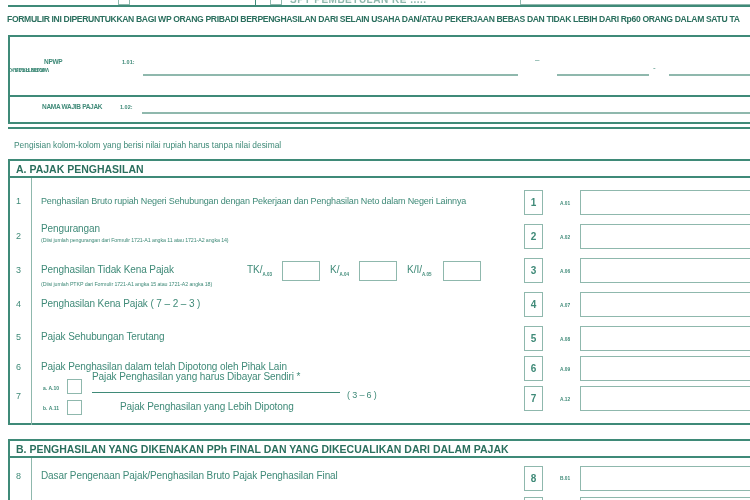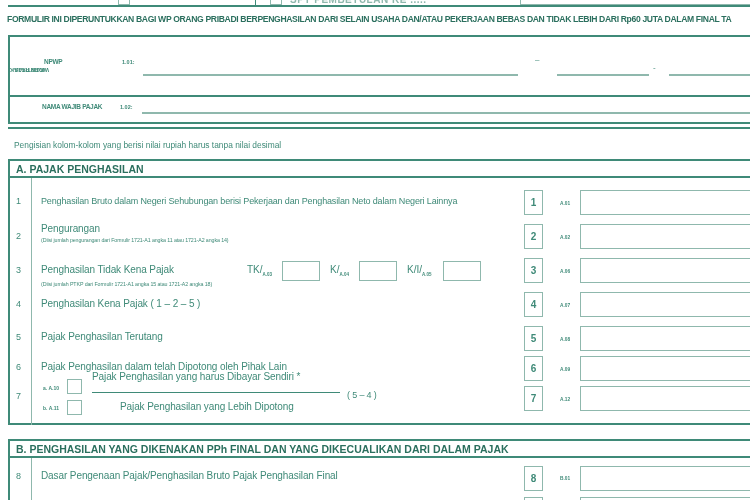--- a/index.html
+++ b/index.html
@@ -56,21 +56,21 @@
 
 <div class="abs top-strip">
   <div class="top-box1"></div>
   <div class="top-sep"></div>
   <div class="top-box2"></div>
   <div class="top-frag"><span>SPT PEMBETULAN KE</span> <span>.....</span></div>
   <div class="top-right-box"></div>
   <div class="top-line"></div>
 </div>
 
-<div class="abs form-notice">FORMULIR INI DIPERUNTUKKAN BAGI WP ORANG PRIBADI BERPENGHASILAN DARI SELAIN USAHA DAN/ATAU PEKERJAAN BEBAS DAN TIDAK LEBIH DARI Rp60 JUTA DALAM FINAL TA</div>
+<div class="abs form-notice">FORMULIR INI DIPERUNTUKKAN BAGI WP ORANG PRIBADI BERPENGHASILAN DARI SELAIN USAHA DAN/ATAU PEKERJAAN BEBAS DAN TIDAK LEBIH DARI Rp60 ORANG DALAM SATU TA</div>
 
 <div class="abs identity-box">
   <div class="identity-side">
     <span><span>IDENTITAS</span><br><span>WAJIB PAJAK</span></span>
   </div>
   <div class="id-label" style="left:34px; top:21px;">NPWP</div>
   <div class="id-code" style="left:112px; top:22px;"><span>1.01</span>:</div>
   <div class="id-line" style="left:133px; top:37px; width:375px;"></div>
   <div class="id-dash" style="left:525px; top:18px;">–</div>
   <div class="id-line" style="left:547px; top:37px; width:92px;"></div>
@@ -85,21 +85,21 @@
 <div class="abs" style="left:8px; top:95px; width:742px; height:29px; border:2px solid var(--g); border-top:none; border-right:none;"></div>
 
 <div class="abs double-line"></div>
 <div class="abs instruction">Pengisian kolom-kolom yang berisi nilai rupiah harus tanpa nilai desimal</div>
 
 <div class="abs section" style="left:8px; top:159px; width:742px; height:266px;">
   <div class="section-header">A.   PAJAK PENGHASILAN</div>
   <div class="num-col" style="top:17px; height:247px;"></div>
 
   <div class="row-num" style="top:35px;">1</div>
-  <div class="row-label" style="top:35px;">Penghasilan Bruto dalam Negeri Sehubungan berisi Pekerjaan dan Penghasilan Neto dalam Negeri Lainnya</div>
+  <div class="row-label" style="top:35px;">Penghasilan Bruto rupiah Negeri Sehubungan dengan Pekerjaan dan Penghasilan Neto dalam Negeri Lainnya</div>
   <div class="num-box" style="top:29px;">1</div>
   <div class="field-code" style="top:40px;">A.01</div>
   <div class="amount-field" style="top:29px;"></div>
 
   <div class="row-num" style="top:70px;">2</div>
   <div class="row-label big" style="top:62px;">Pengurangan</div>
   <div class="row-sub" style="top:76px;">(Diisi jumlah pengurangan dari Formulir 1721-A1 angka 11 atau 1721-A2 angka 14)</div>
   <div class="num-box" style="top:63px;">2</div>
   <div class="field-code" style="top:74px;">A.02</div>
   <div class="amount-field" style="top:63px;"></div>
@@ -111,46 +111,46 @@
   <div class="small-box" style="left:272px; top:100px;"></div>
   <div class="ptkp" style="left:320px; top:103px;"><span>K/</span><sub>A.04</sub></div>
   <div class="small-box" style="left:349px; top:100px;"></div>
   <div class="ptkp" style="left:397px; top:103px;"><span>K/I/</span><sub>A.05</sub></div>
   <div class="small-box" style="left:433px; top:100px;"></div>
   <div class="num-box" style="top:97px;">3</div>
   <div class="field-code" style="top:108px;">A.06</div>
   <div class="amount-field" style="top:97px;"></div>
 
   <div class="row-num" style="top:138px;">4</div>
-  <div class="row-label big" style="top:137px;">Penghasilan Kena Pajak ( 1 – 2 – 5 )</div>
+  <div class="row-label big" style="top:137px;">Penghasilan Kena Pajak ( 7 – 2 – 3 )</div>
   <div class="num-box" style="top:131px;">4</div>
   <div class="field-code" style="top:142px;">A.07</div>
   <div class="amount-field" style="top:131px;"></div>
 
   <div class="row-num" style="top:171px;">5</div>
-  <div class="row-label big" style="top:170px;">Pajak Penghasilan Terutang</div>
+  <div class="row-label big" style="top:170px;">Pajak Sehubungan Terutang</div>
   <div class="num-box" style="top:165px;">5</div>
   <div class="field-code" style="top:176px;">A.08</div>
   <div class="amount-field" style="top:165px;"></div>
 
   <div class="row-num" style="top:201px;">6</div>
   <div class="row-label big" style="top:200px;">Pajak Penghasilan dalam telah Dipotong oleh Pihak Lain</div>
   <div class="num-box" style="top:195px;">6</div>
   <div class="field-code" style="top:206px;">A.09</div>
   <div class="amount-field" style="top:195px;"></div>
 
   <div class="row-num" style="top:230px;">7</div>
   <div class="check-lbl" style="left:33px; top:224px;"><span>a.</span> <span>A.10</span></div>
   <div class="check" style="left:57px; top:218px;"></div>
   <div class="row-label big" style="left:82px; top:210px;"><span>Pajak Penghasilan yang harus Dibayar Sendiri</span> <span>*</span></div>
   <div class="underline" style="left:82px; top:231px; width:248px;"></div>
   <div class="check-lbl" style="left:33px; top:244px;"><span>b.</span> <span>A.11</span></div>
   <div class="check" style="left:57px; top:239px;"></div>
   <div class="row-label big" style="left:82px; top:240px;padding-left:28px;">Pajak Penghasilan yang Lebih Dipotong</div>
-  <div class="row-label" style="left:337px; top:229px;">( 5 – 4 )</div>
+  <div class="row-label" style="left:337px; top:229px;">( 3 – 6 )</div>
   <div class="num-box" style="top:225px;">7</div>
   <div class="field-code" style="top:236px;">A.12</div>
   <div class="amount-field" style="top:225px;"></div>
 </div>
 
 <div class="abs section" style="left:8px; top:439px; width:742px; height:70px;">
   <div class="section-header">B.   PENGHASILAN YANG DIKENAKAN PPh FINAL  DAN YANG DIKECUALIKAN DARI DALAM PAJAK</div>
   <div class="num-col" style="top:17px; height:60px;"></div>
   <div class="row-num" style="top:30px;">8</div>
   <div class="row-label big" style="top:29px;">Dasar Pengenaan Pajak/Penghasilan Bruto Pajak Penghasilan Final</div>

